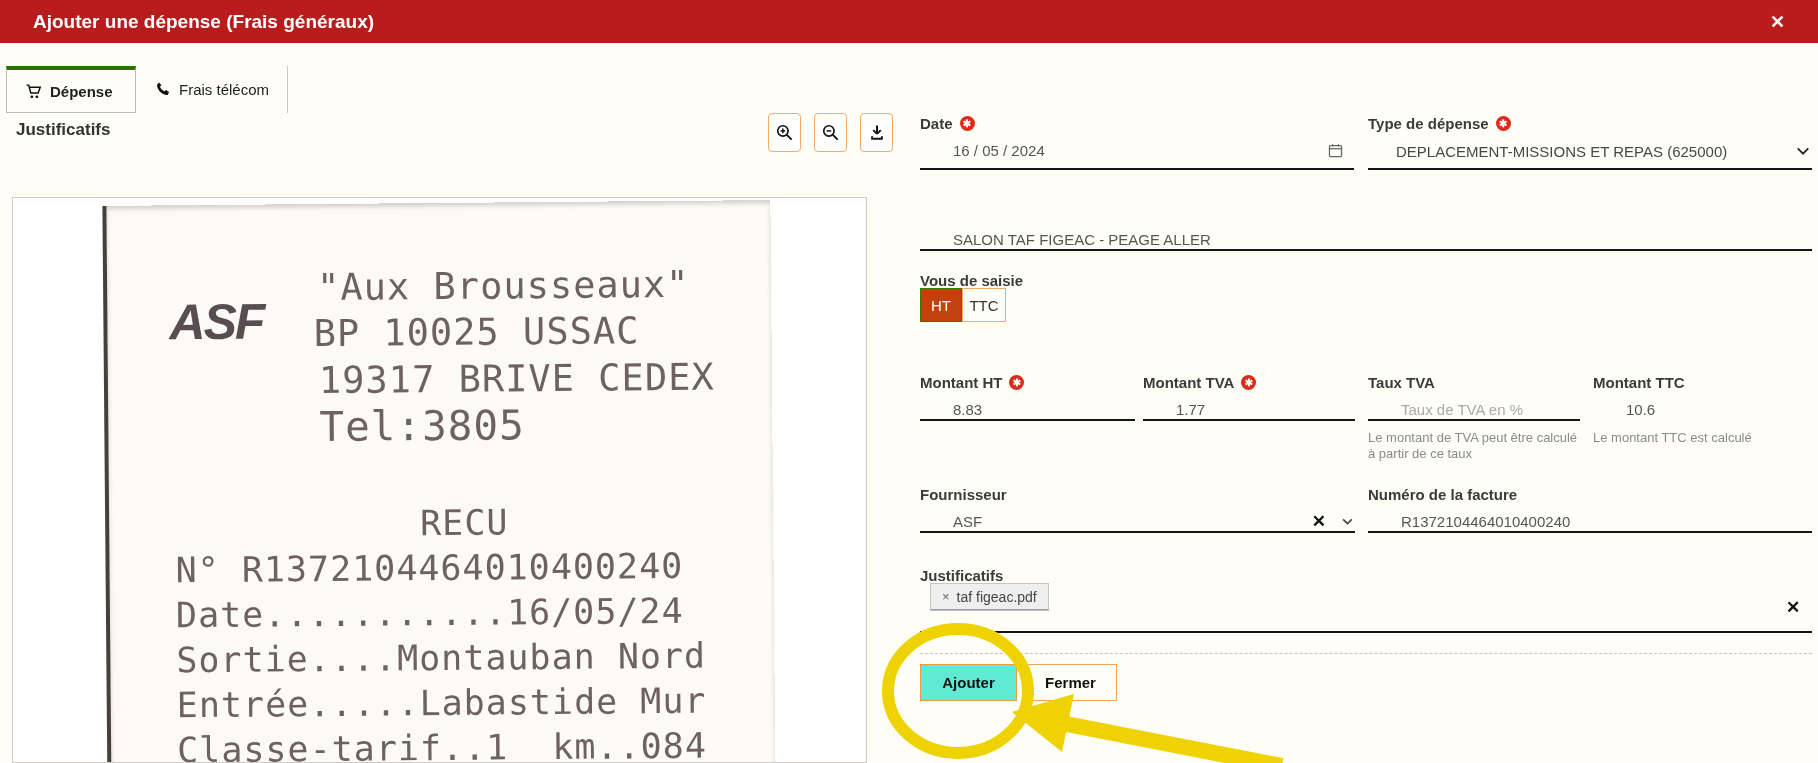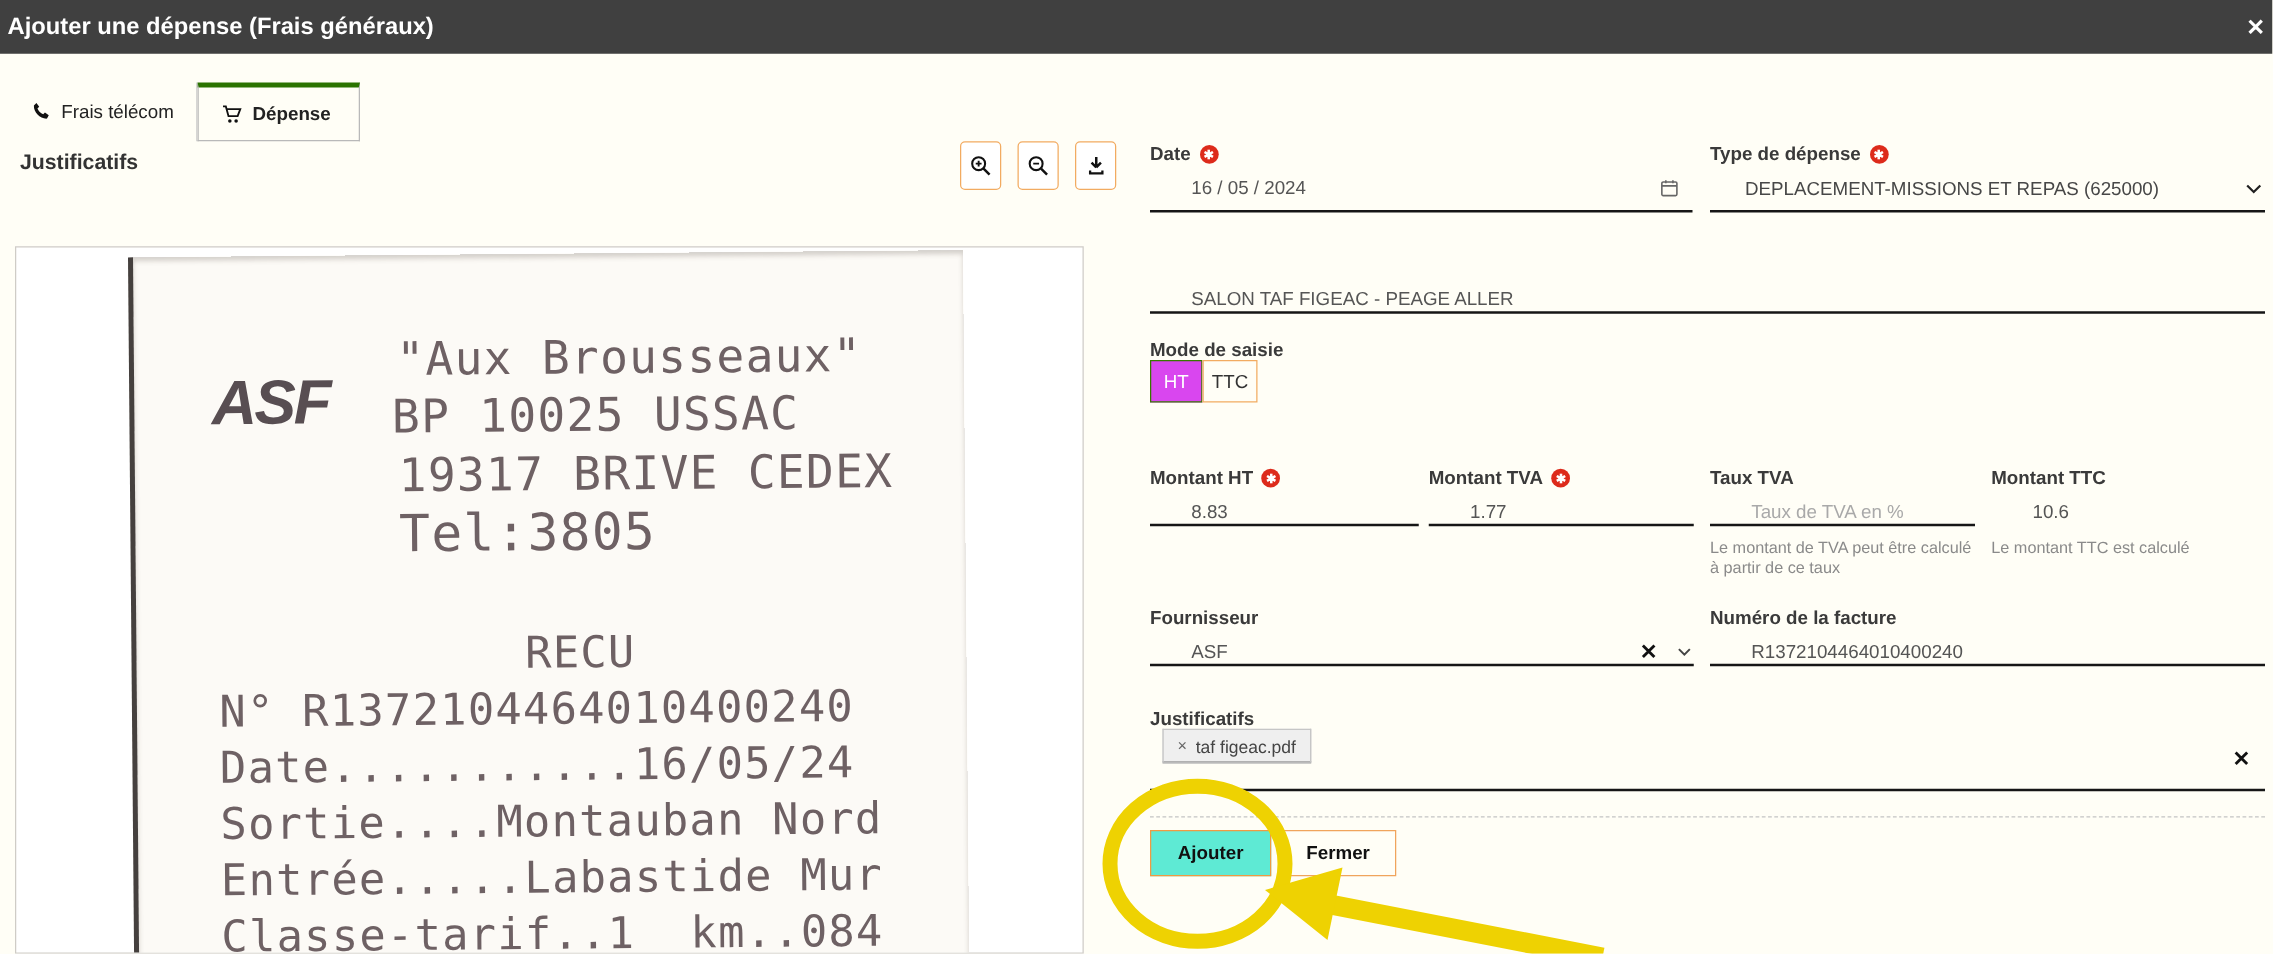--- a/index.html
+++ b/index.html
@@ -7,22 +7,22 @@
   body {
     font-family: "Liberation Sans", sans-serif;
     background: #fffef6;
     position: relative;
     color: #3a3a3a;
   }
 
   
   .titlebar {
     position: absolute; left: 0; top: 0; width: 1818px; height: 43px;
-    background: #404040; display: flex; align-items: center;
-    padding: 0 6px; z-index: 5;
+    background: #b91c1c; display: flex; align-items: center;
+    padding: 0 33px; z-index: 5;
   }
   .titlebar .title { color: #fff; font-size: 19px; font-weight: bold; }
   .titlebar .close {
     margin-left: auto; color: #fff; font-size: 18px; font-weight: bold;
     cursor: pointer; line-height: 1;
   }
 
   
   .tabstrip { position: absolute; left: 6px; top: 66px; height: 47px; display: flex; z-index: 4; }
   .tab {
@@ -107,21 +107,21 @@
   .f-date { left: 0;   top: 15px;  width: 434px; height: 55px; }
   .f-type { left: 448px; top: 15px; width: 444px; height: 55px; }
   .f-desc { left: 0;   top: 104px; width: 892px; height: 47px; }
 
   .mode-lbl { position: absolute; left: 0; top: 172px; }
   .toggle { position: absolute; left: 0; top: 188px; display: flex; }
   .tg {
     height: 34px; display: flex; align-items: center; justify-content: center;
     font-size: 15px; cursor: pointer;
   }
-  .tg.on  { width: 42px; background: #d946ef; color: #fff; border: 1px solid #377a00; }
+  .tg.on  { width: 42px; background: #c2410c; color: #fff; border: 1px solid #377a00; }
   .tg.off { width: 44px; background: #fffef6; color: #333; border: 1px solid #f2ab61; }
   .hint { position: absolute; left: 0; top: 228px; font-size: 15px; color: #3f3f3f; }
 
   .f-ht   { left: 0;    top: 274px; width: 215px; height: 47px; }
   .f-tva  { left: 223px; top: 274px; width: 212px; height: 47px; }
   .f-taux { left: 448px; top: 274px; width: 212px; height: 47px; }
   .f-ttc  { left: 673px; top: 274px; width: 219px; height: 47px; }
   .helper { position: absolute; font-size: 13px; color: #8a8a8a; line-height: 1.25; }
   .h-taux { left: 448px; top: 330px; width: 218px; }
   .h-ttc  { left: 673px; top: 330px; width: 219px; }
@@ -157,33 +157,33 @@
 </style>
 </head>
 <body>
 
 <div class="titlebar">
   <span class="title">Ajouter une dépense (Frais généraux)</span>
   <span class="close">✕</span>
 </div>
 
 <div class="tabstrip">
-  <div class="tab inactive">
-    <svg viewBox="0 0 24 24">
-      <path d="M4.4 4.8c-.6 7.4 7.4 15.4 14.8 14.8l2-3.9-4.3-3.1-2 2c-2.9-1.1-5.4-3.6-6.5-6.5l2-2L7.3 2 4.4 4.8z" fill="#111"></path>
-    </svg>
-    <span>Frais télécom</span>
-  </div>
   <div class="tab active">
     <svg viewBox="0 0 24 24">
       <path d="M2 3h3.2l3 11h10.3l3-8H6.4" fill="none" stroke="#111" stroke-width="2.1"></path>
       <circle cx="9.7" cy="19.5" r="2" fill="#111"></circle>
       <circle cx="16.8" cy="19.5" r="2" fill="#111"></circle>
     </svg>
     <span>Dépense</span>
+  </div>
+  <div class="tab inactive">
+    <svg viewBox="0 0 24 24">
+      <path d="M4.4 4.8c-.6 7.4 7.4 15.4 14.8 14.8l2-3.9-4.3-3.1-2 2c-2.9-1.1-5.4-3.6-6.5-6.5l2-2L7.3 2 4.4 4.8z" fill="#111"></path>
+    </svg>
+    <span>Frais télécom</span>
   </div>
 </div>
 
 <div class="left-title">Justificatifs</div>
 
 <div class="img-toolbar">
   <div class="tool-btn">
     <svg viewBox="0 0 24 24">
       <circle cx="9.5" cy="9.5" r="6.2" fill="none" stroke="#111" stroke-width="2"></circle>
       <line x1="14.2" y1="14.2" x2="20" y2="20" stroke="#111" stroke-width="2.4"></line>
@@ -252,21 +252,21 @@
       </svg>
     </div>
   </div>
 
   <div class="field f-desc">
     <div class="valrow">
       <input type="text" value="SALON TAF FIGEAC - PEAGE ALLER" style="">
     </div>
   </div>
 
-  <div class="lbl mode-lbl">Mode de saisie</div>
+  <div class="lbl mode-lbl">Vous de saisie</div>
   <div class="toggle">
     <div class="tg on">HT</div>
     <div class="tg off">TTC</div>
   </div>
 
   <div class="field f-ht">
     <div class="lbl">
       <span>Montant HT</span>
       <span class="req">✱</span>
     </div>

